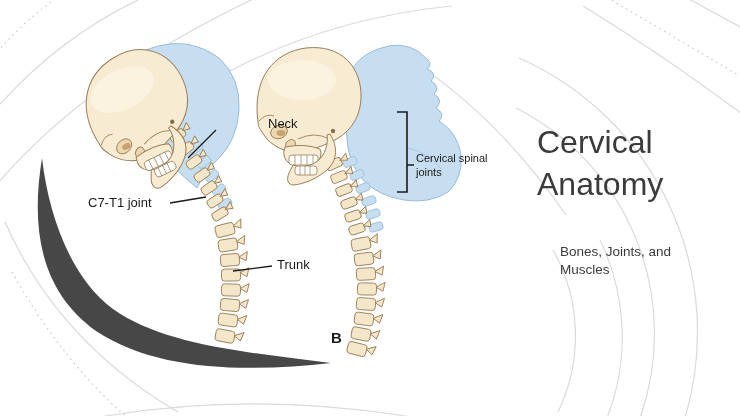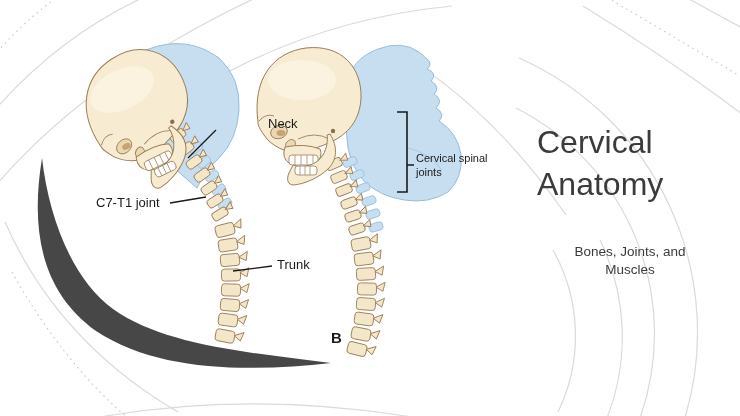--- a/index.html
+++ b/index.html
@@ -6,30 +6,30 @@
   .slide{
     position:relative;width:740px;height:416px;margin:0 auto;
     background:var(--background,#fff);overflow:hidden;
     font-family:"Liberation Sans",sans-serif;
   }
   .slide svg{position:absolute;left:0;top:0;}
   .overlay{position:absolute;z-index:5;color:var(--label_text,#1a1a1a);}
   .lbl{font-size:13px;line-height:1.2;white-space:nowrap;}
   .lbl-wrap{font-size:11px;line-height:1.25;white-space:normal;}
   .lbl-neck{left:232px;top:116px;margin-left:36px;}
-  .lbl-c7{left:96px;top:195px;}
+  .lbl-c7{left:88px;top:195px;}
   .lbl-trunk{left:277px;top:257px;text-align:center;}
   .lbl-cerv{left:416px;top:152px;width:96px;}
   .lbl-panel{left:331px;top:329px;font-size:15px;font-weight:bold;}
   .title{
     left:537px;top:121px;width:186px;text-align:left;
     font-size:32px;line-height:1.32;color:var(--title_text,#3b3b3b);
   }
   .subtitle{
-    left:560px;top:243px;width:140px;text-align:center;
+    left:560px;top:243px;width:140px;
     font-size:13.5px;line-height:1.3;color:var(--title_text,#3b3b3b);
   }
   
   .arc{fill:none;stroke:var(--arc_gray,#dadada);stroke-width:1.2;}
   .arcdot{fill:none;stroke:var(--arc_dot_gray,#c8c8c8);stroke-width:1.2;stroke-dasharray:1.5 4;}
   .swoosh{fill:var(--swoosh_gray,#474747);stroke:none;}
   .bone{fill:var(--skull_fill,#f7ecd2);stroke:var(--skull_outline,#9a7e58);stroke-width:1;}
   .vert{fill:var(--vertebra_fill,#f4e6c8);stroke:var(--skull_outline,#9a7e58);stroke-width:.9;}
   .blue{fill:var(--ghost_blue_fill,#c7def0);stroke:var(--ghost_blue_outline,#96bddc);stroke-width:1;}
   .bluebit{fill:var(--ghost_blue_fill,#c7def0);stroke:var(--ghost_blue_outline,#96bddc);stroke-width:.8;}

